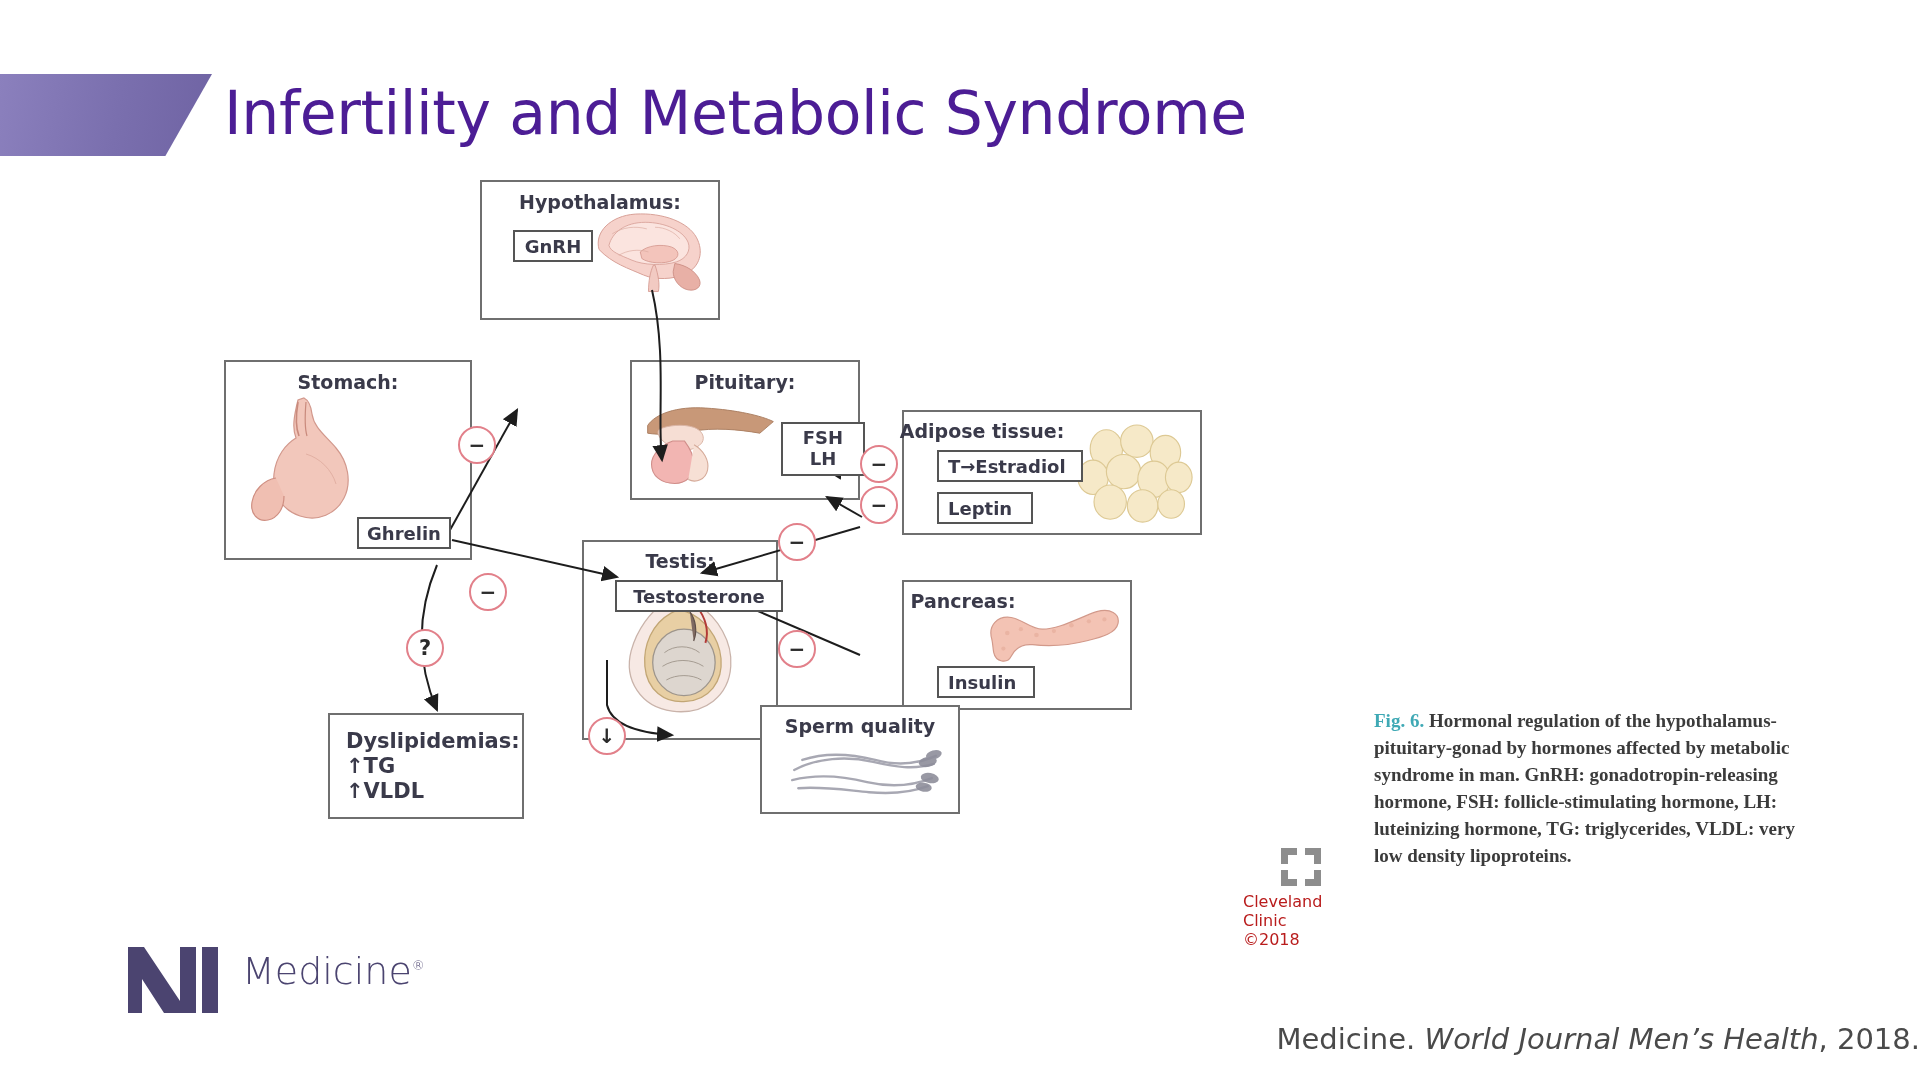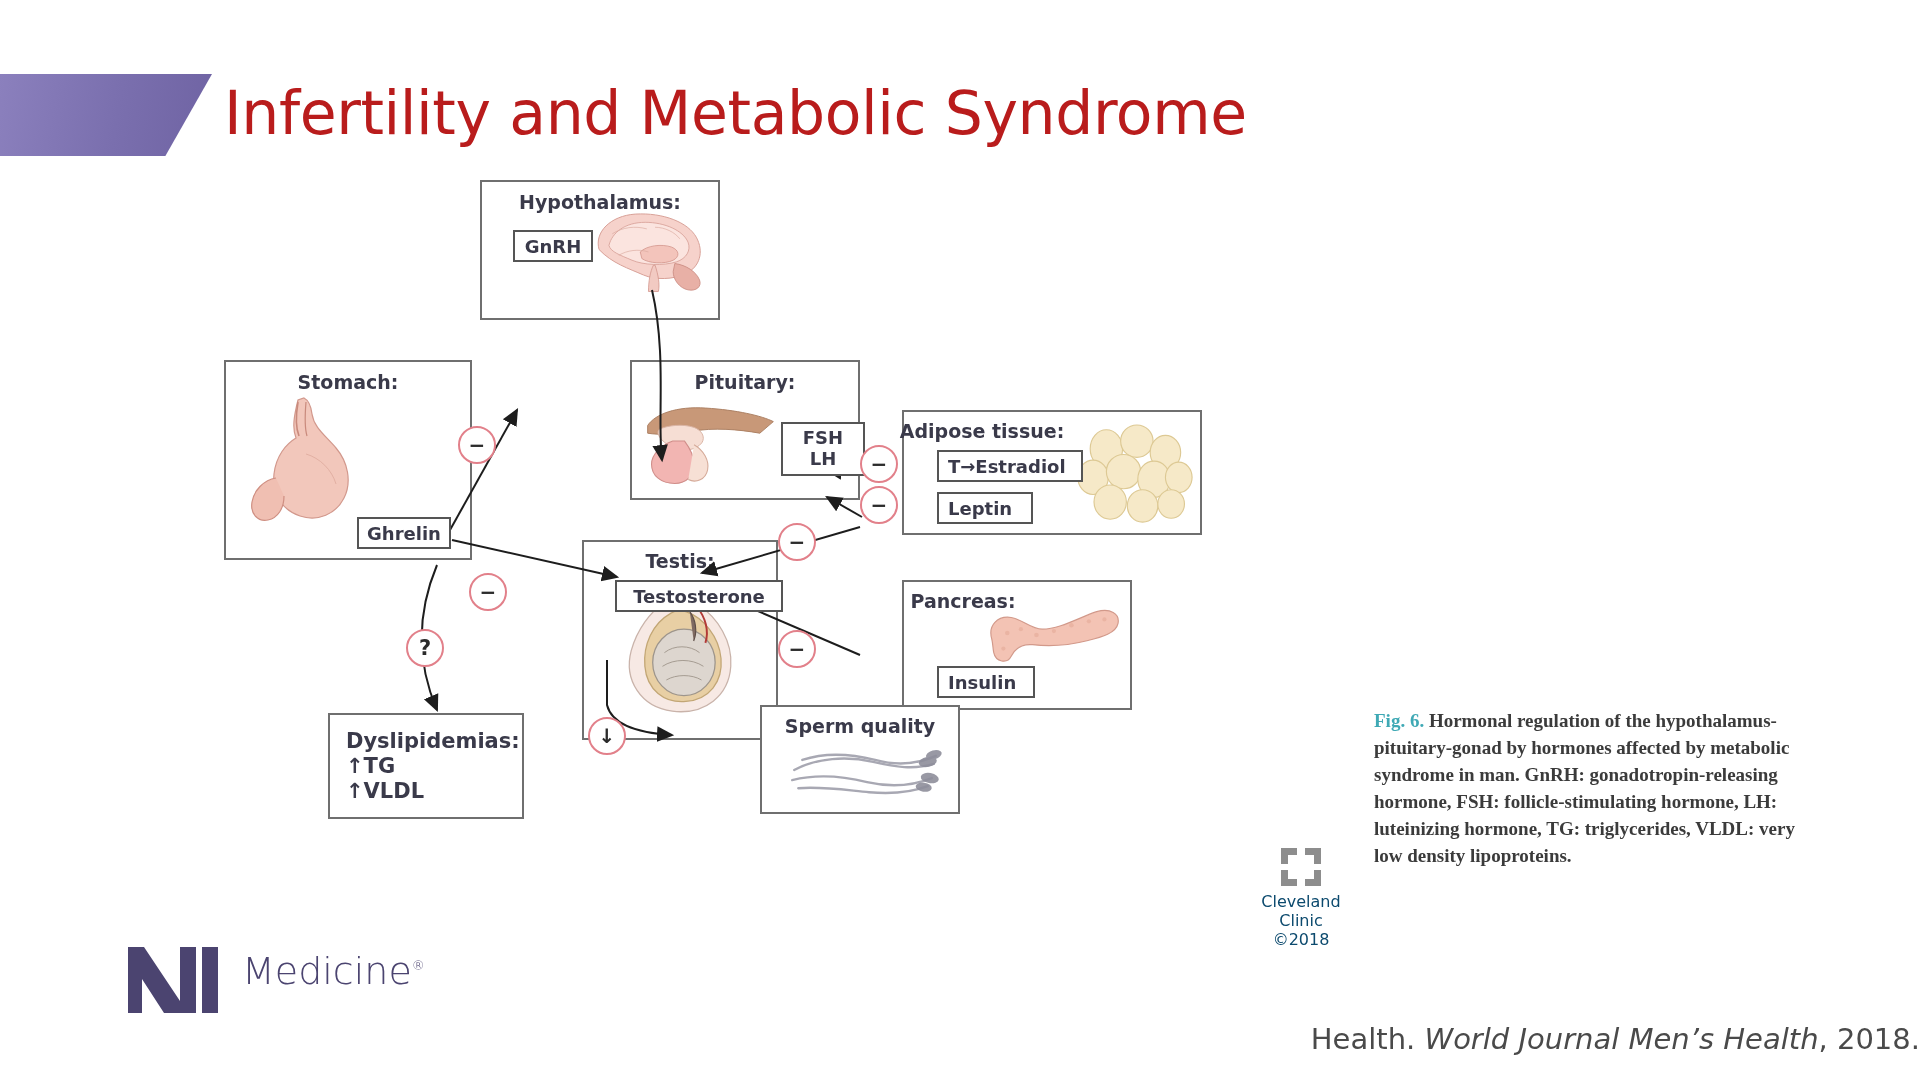--- a/index.html
+++ b/index.html
@@ -13,21 +13,21 @@
 
   
   .title-accent {
     position: absolute; left: 0; top: 74px;
     width: 212px; height: 82px;
     background: linear-gradient(100deg, #8b80bd 0%, #7a6fae 55%, #6f63a3 100%);
     clip-path: polygon(0 0, 100% 0, 78% 100%, 0 100%);
   }
   .slide-title {
     position: absolute; left: 224px; top: 78px;
-    font-size: 60px; font-weight: 400; color: #b91c1c;
+    font-size: 60px; font-weight: 400; color: #4c1d95;
     letter-spacing: -0.4px; white-space: nowrap;
     font-family: "DejaVu Sans", sans-serif;
   }
 
   
   #figure { position: absolute; left: 262px; top: 205px; width: 1100px; height: 740px; }
 
   .dbox {
     position: absolute; border: 2px solid #6f6f6f; background: #ffffff;
   }
@@ -68,21 +68,21 @@
   
   .caption {
     position: absolute; left: 1374px; top: 708px; width: 448px;
     font-size: 19px; line-height: 1.42; color: #333;
     font-family: Liberation Serif, serif; font-weight: bold;
   }
   .caption .figno { color: #3fa9b5; }
   .caption .body { color: #3b3b3b; font-weight: bold; }
 
   
-  .cc { position: absolute; left: 1243px; top: 848px; width: 116px; text-align: center; color: #0c4a6e; }
+  .cc { position: absolute; left: 1243px; top: 848px; width: 116px; text-align: left; color: #b91c1c; }
   .cc-mark { position: relative; width: 40px; height: 38px; margin: 0 auto 6px; }
   .cc-mark i { position: absolute; background: #8d8d8d; display: block; }
   .cc-l1 { width: 16px; height: 7px; left: 0; top: 0; }
   .cc-l2 { width: 7px; height: 16px; left: 0; top: 0; }
   .cc-l3 { width: 16px; height: 7px; right: 0; top: 0; }
   .cc-l4 { width: 7px; height: 16px; right: 0; top: 0; }
   .cc-l5 { width: 16px; height: 7px; left: 0; bottom: 0; }
   .cc-l6 { width: 7px; height: 16px; left: 0; bottom: 0; }
   .cc-l7 { width: 16px; height: 7px; right: 0; bottom: 0; }
   .cc-l8 { width: 7px; height: 16px; right: 0; bottom: 0; }
@@ -301,16 +301,16 @@
         <polygon points="52,66 52,0 68,0 68,66"></polygon>
         <polygon points="74,66 74,0 90,0 90,66"></polygon>
       </g>
     </svg>
     <div class="nm-word">
       <span>Medicine</span><sup>®</sup>
     </div>
   </div>
 
   <div class="citation">
-    <span>Health. </span><em>World Journal Men’s Health</em><span>, 2018.</span>
+    <span>Medicine. </span><em>World Journal Men’s Health</em><span>, 2018.</span>
   </div>
 
 </div>
 
 </body></html>

